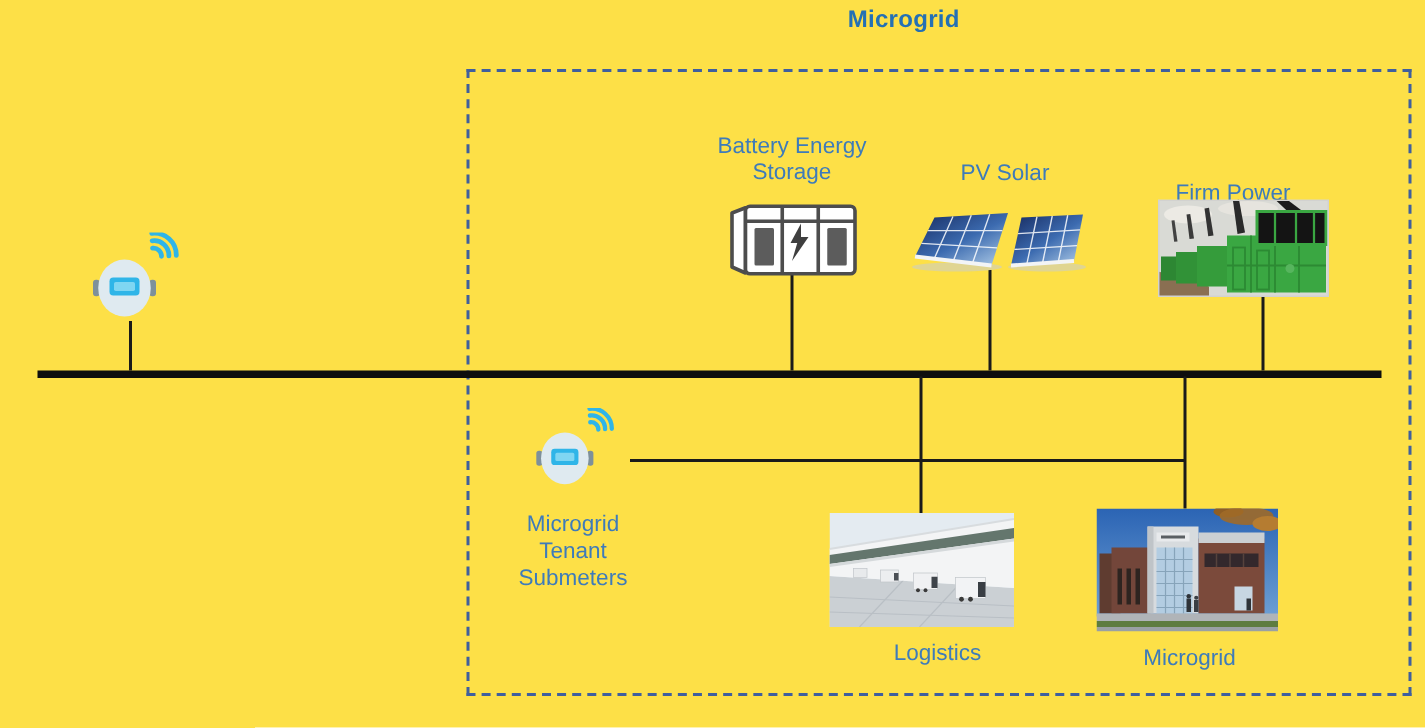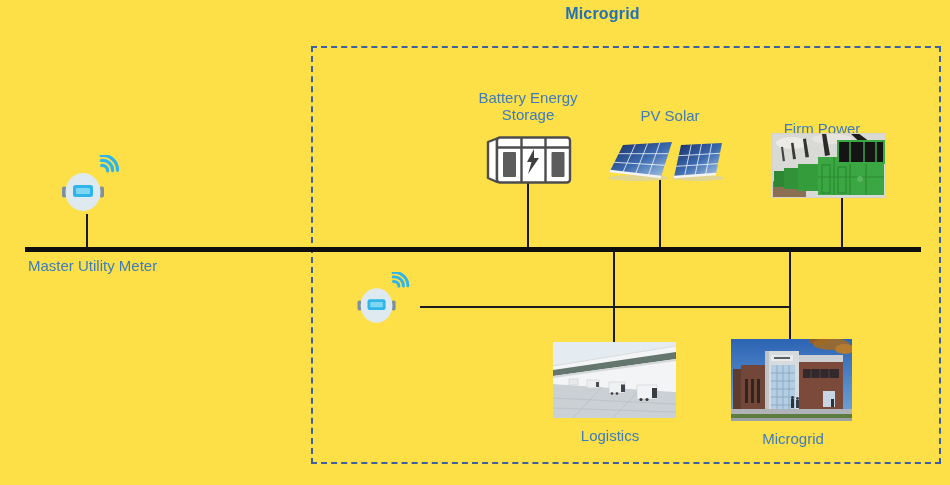--- a/index.html
+++ b/index.html
@@ -46,21 +46,20 @@
       <path d="M -4 -2.5 A 5.3 5.3 0 0 1 4 -2.5"></path>
       <path d="M -7.5 -6 A 9.8 9.8 0 0 1 7.5 -6"></path>
       <path d="M -11 -9.5 A 14.6 14.6 0 0 1 11 -9.5"></path>
     </g>
     <rect x="6" y="31.5" width="4.5" height="11" rx="2" fill="#7e909a"></rect>
     <rect x="43.5" y="31.5" width="4.5" height="11" rx="2" fill="#7e909a"></rect>
     <ellipse cx="27" cy="37" rx="17.5" ry="19" fill="#dfeaf0"></ellipse>
     <rect x="17" y="30" width="20" height="12" rx="2.5" fill="#2fb5e8"></rect>
     <rect x="20" y="33" width="14" height="6" rx="1.2" fill="#7fd6f2"></rect>
   </svg>
-  <div class="abs node-label nowrap" style="left:28px;top:257px;">Master Utility Meter</div>
 
   <div class="abs node-label" style="left:468px;top:89px;width:120px;">Battery Energy Storage</div>
   <svg class="abs" style="left:484px;top:134px;" width="90" height="52" viewBox="0 0 90 52">
     <g stroke="#4d4d4d" stroke-width="2.4" fill="#ffffff" stroke-linejoin="round">
       <path d="M4 8 L13 4.5 L13 48 L4 44 Z"></path>
       <rect x="13" y="3.5" width="73" height="45" rx="3"></rect>
       <line x1="13" y1="13.5" x2="86" y2="13.5"></line>
       <line x1="37.5" y1="3.5" x2="37.5" y2="48.5"></line>
       <line x1="61.5" y1="3.5" x2="61.5" y2="48.5"></line>
     </g>
@@ -140,20 +139,21 @@
       <path d="M -4 -2.5 A 5.3 5.3 0 0 1 4 -2.5"></path>
       <path d="M -7.5 -6 A 9.8 9.8 0 0 1 7.5 -6"></path>
       <path d="M -11 -9.5 A 14.6 14.6 0 0 1 11 -9.5"></path>
     </g>
     <rect x="6" y="31.5" width="4.5" height="11" rx="2" fill="#7e909a"></rect>
     <rect x="43.5" y="31.5" width="4.5" height="11" rx="2" fill="#7e909a"></rect>
     <ellipse cx="27" cy="37" rx="17.5" ry="19" fill="#dfeaf0"></ellipse>
     <rect x="17" y="30" width="20" height="12" rx="2.5" fill="#2fb5e8"></rect>
     <rect x="20" y="33" width="14" height="6" rx="1.2" fill="#7fd6f2"></rect>
   </svg>
+  <div class="abs node-label" style="left:338px;top:341px;width:88px;line-height:18px;">Microgrid Tenant Submeters</div>
 
   <svg class="abs" style="left:553px;top:342px;" width="123" height="76" viewBox="0 0 123 76">
     <rect width="123" height="76" fill="#e4ebf1"></rect>
     <polygon points="0,42 123,50 123,76 0,76" fill="#cbd0d4"></polygon>
     <g stroke="#b9bfc5" stroke-width="0.8">
       <line x1="0" y1="56" x2="123" y2="62"></line>
       <line x1="0" y1="66" x2="123" y2="70"></line>
       <line x1="20" y1="76" x2="50" y2="44"></line>
       <line x1="60" y1="76" x2="86" y2="48"></line>
     </g>
@@ -168,21 +168,21 @@
       <rect x="56" y="40" width="16" height="11" fill="#f0f1f3" stroke="#c3c7cb" stroke-width="0.5"></rect>
       <rect x="68" y="42.5" width="4" height="7.5" fill="#3f444a"></rect>
       <circle cx="59" cy="51.5" r="1.3" fill="#3a3a3a"></circle>
       <circle cx="64" cy="51.5" r="1.3" fill="#3a3a3a"></circle>
       <rect x="84" y="43" width="20" height="14" fill="#f2f3f5" stroke="#c3c7cb" stroke-width="0.5"></rect>
       <rect x="99" y="46" width="5" height="10" fill="#393e44"></rect>
       <circle cx="88" cy="57.5" r="1.6" fill="#3a3a3a"></circle>
       <circle cx="94" cy="57.5" r="1.6" fill="#3a3a3a"></circle>
     </g>
   </svg>
-  <div class="abs node-label" style="left:560px;top:427px;width:100px;">Logistics</div>
+  <div class="abs node-label" style="left:575px;top:427px;width:100px;">Logistics</div>
 
   <svg class="abs" style="left:731px;top:339px;" width="121" height="82" viewBox="0 0 121 82">
     <defs>
       <linearGradient id="skyg" x1="0" y1="0" x2="0" y2="1">
         <stop offset="0" stop-color="#2b64b4"></stop>
         <stop offset="1" stop-color="#6d9fd4"></stop>
       </linearGradient>
     </defs>
     <rect width="121" height="72" fill="url(#skyg)"></rect>
     <ellipse cx="88" cy="2" rx="10" ry="4" fill="#8f5e24"></ellipse>

